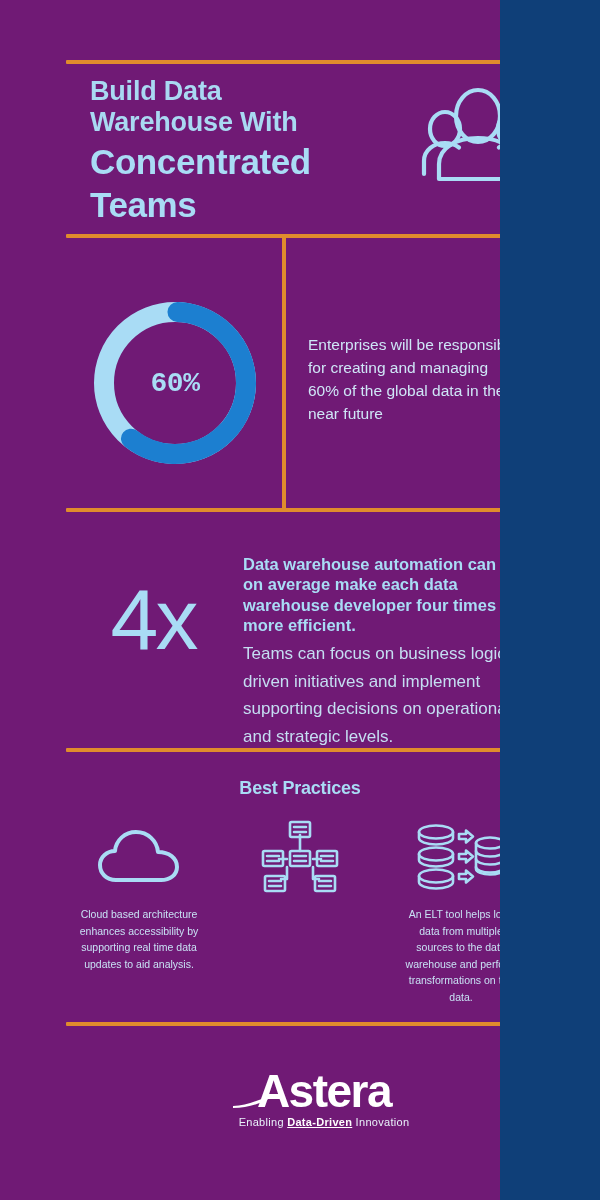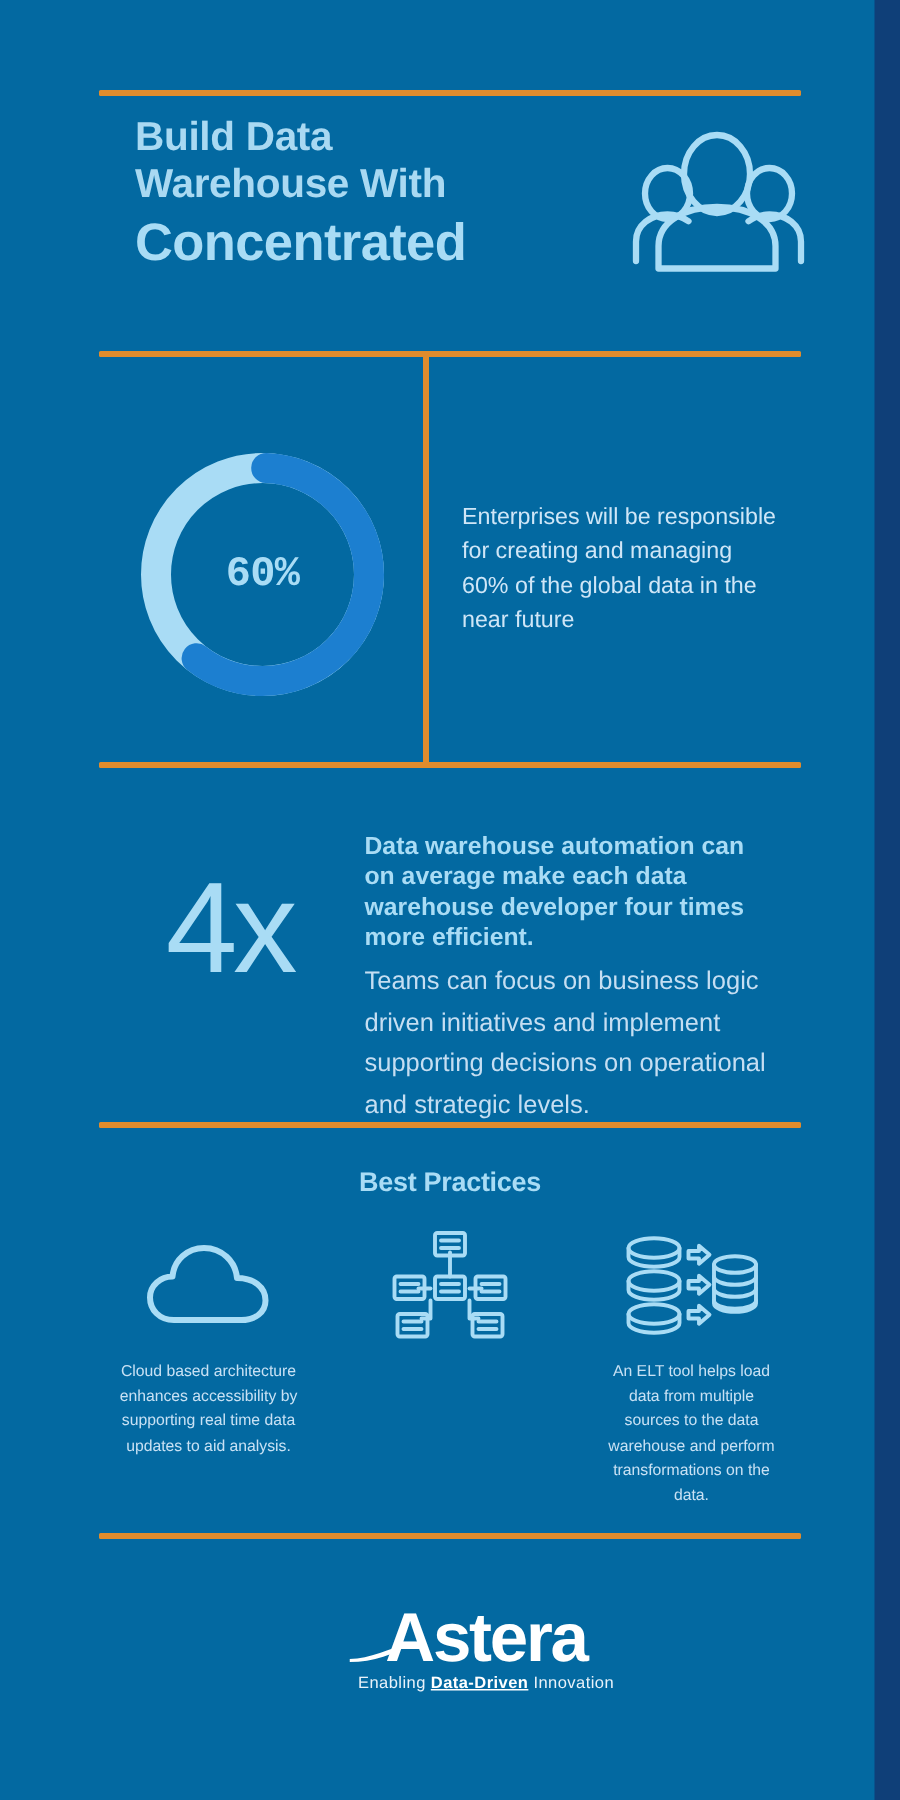--- a/index.html
+++ b/index.html
@@ -5,23 +5,23 @@
   html, body {
     margin: 0;
     padding: 0;
     background: #0f3f78;
   }
   body {
     font-family: "Liberation Sans", sans-serif;
   }
   .infographic {
     position: relative;
-    width: 583px;
+    width: 500px;
     height: 1200px;
-    background: #0369a1;
+    background: #701a75;
     overflow: hidden;
   }
 
   
   .rule {
     position: absolute;
     background: #e08c2c;
     height: 4px;
     left: 66px;
     width: 468px;
@@ -230,20 +230,21 @@
   <div class="rule rule-3"></div>
   <div class="rule rule-4"></div>
   <div class="rule rule-5"></div>
   <div class="vrule"></div>
 
   <div class="header">
     <div class="header-text">
       <div class="title-light">Build Data</div>
       <div class="title-light">Warehouse With</div>
       <div class="title-bold">Concentrated</div>
+      <div class="title-bold">Teams</div>
     </div>
     <div class="team-icon">
       <svg width="122" height="104" viewBox="0 0 122 104" fill="none" stroke="#a9dcf5" stroke-width="4.2" stroke-linejoin="round" stroke-linecap="round">
 
         <ellipse cx="29" cy="45" rx="15" ry="17"></ellipse>
         <path d="M8 90 v-13 c0-11 10-18 21-18 c5 0 10 1.6 14 4.5"></path>
 
         <ellipse cx="97" cy="45" rx="15" ry="17"></ellipse>
         <path d="M118 90 v-13 c0-11 -10-18 -21-18 c-5 0 -10 1.6 -14 4.5"></path>
 

